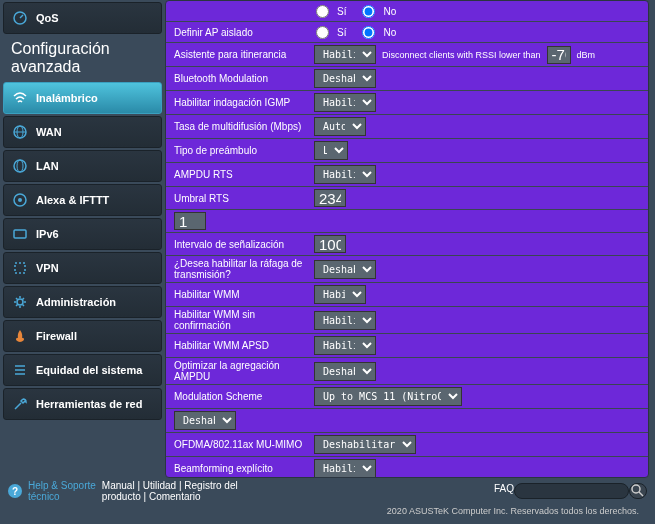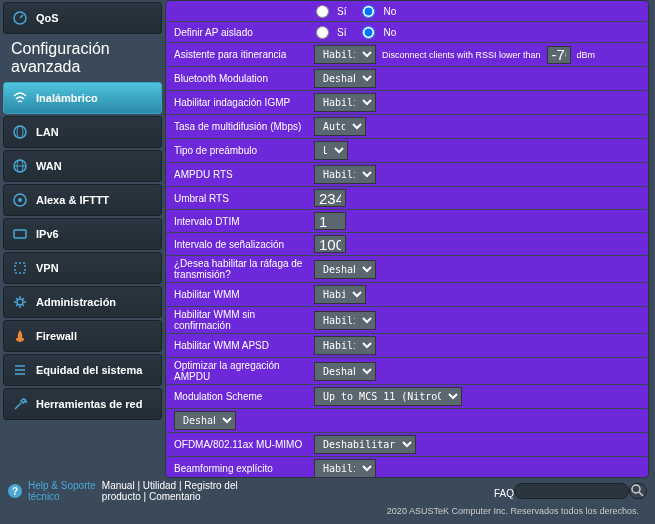--- a/index.html
+++ b/index.html
@@ -24,21 +24,21 @@
 input[type=radio]{margin:0 2px}
 .radio-label{font-size:10px;color:#fff;margin-right:8px}
 .extra-text{font-size:9px;color:#fff}
 .footer{position:absolute;bottom:0;left:0;right:0;height:46px;padding:2px 8px;font-size:10px}
 .footer-row1{display:flex;align-items:center;gap:6px;height:22px}
 .help-icon{width:14px;height:14px;border-radius:50%;background:#4aa8d8;color:#fff;display:flex;align-items:center;justify-content:center;font-size:10px;font-weight:bold}
 .help-text{color:#fff;font-size:10px;line-height:11px}
 .help-text .t1{color:#4aa8d8}
 .links{color:#fff;font-size:10px}
 .links a{color:#fff;}
-.faq{margin-left:auto;display:flex;align-items:flex-end;}
+.faq{margin-left:auto;display:flex;align-items:flex-start;}
 .search-box{width:115px;height:16px;background:#2a3540;border:1px solid #1a2229;border-radius:8px}
 .search-btn{width:18px;height:16px;background:#3a4550;border:1px solid #1a2229;border-radius:8px;display:flex;align-items:center;justify-content:center}
 .copyright{text-align:right;font-size:9px;color:#ccc;padding:4px 8px 0 0}
 svg{width:16px;height:16px}
 </style>
 </head>
 <body>
 
 <div class="main">
   <div class="sidebar">
@@ -57,34 +57,34 @@
           <svg viewBox="0 0 16 16">
             <path d="M2 6 Q8 0 14 6 M4 9 Q8 5 12 9 M6 12 Q8 10 10 12" fill="none" stroke="#fff" stroke-width="1.5"></path>
           </svg>
         </span>
       <span class="label">Inalámbrico</span>
     </div>
     <div class="nav-item">
       <span class="icon">
           <svg viewBox="0 0 16 16">
             <circle cx="8" cy="8" r="6" fill="none" stroke="#4aa8d8" stroke-width="1.5"></circle>
-            <ellipse cx="8" cy="8" rx="3" ry="6" fill="none" stroke="#4aa8d8" stroke-width="1"></ellipse>
-          </svg>
-        </span>
-      <span class="label">LAN</span>
-    </div>
-    <div class="nav-item">
-      <span class="icon">
-          <svg viewBox="0 0 16 16">
-            <circle cx="8" cy="8" r="6" fill="none" stroke="#4aa8d8" stroke-width="1.5"></circle>
             <line x1="2" y1="8" x2="14" y2="8" stroke="#4aa8d8"></line>
             <ellipse cx="8" cy="8" rx="3" ry="6" fill="none" stroke="#4aa8d8"></ellipse>
           </svg>
         </span>
       <span class="label">WAN</span>
+    </div>
+    <div class="nav-item">
+      <span class="icon">
+          <svg viewBox="0 0 16 16">
+            <circle cx="8" cy="8" r="6" fill="none" stroke="#4aa8d8" stroke-width="1.5"></circle>
+            <ellipse cx="8" cy="8" rx="3" ry="6" fill="none" stroke="#4aa8d8" stroke-width="1"></ellipse>
+          </svg>
+        </span>
+      <span class="label">LAN</span>
     </div>
     <div class="nav-item">
       <span class="icon">
           <svg viewBox="0 0 16 16">
             <circle cx="8" cy="8" r="6" fill="none" stroke="#4aa8d8" stroke-width="1.5"></circle>
             <circle cx="8" cy="8" r="2" fill="#4aa8d8"></circle>
           </svg>
         </span>
       <span class="label">Alexa &amp; IFTTT</span>
     </div>
@@ -199,21 +199,20 @@
           <select class="w1"><option>Habilitar</option></select>
         </div>
       </div>
     <div class="row">
         <div class="row-label">Umbral RTS</div>
         <div class="row-control">
           <input type="text" value="2347" style="">
         </div>
       </div>
     <div class="row">
-        <div class="row-label">Intervalo DTIM</div>
         <div class="row-control">
           <input type="text" value="1" style="">
         </div>
       </div>
     <div class="row">
         <div class="row-label">Intervalo de señalización</div>
         <div class="row-control">
           <input type="text" value="100" style="">
         </div>
       </div>

